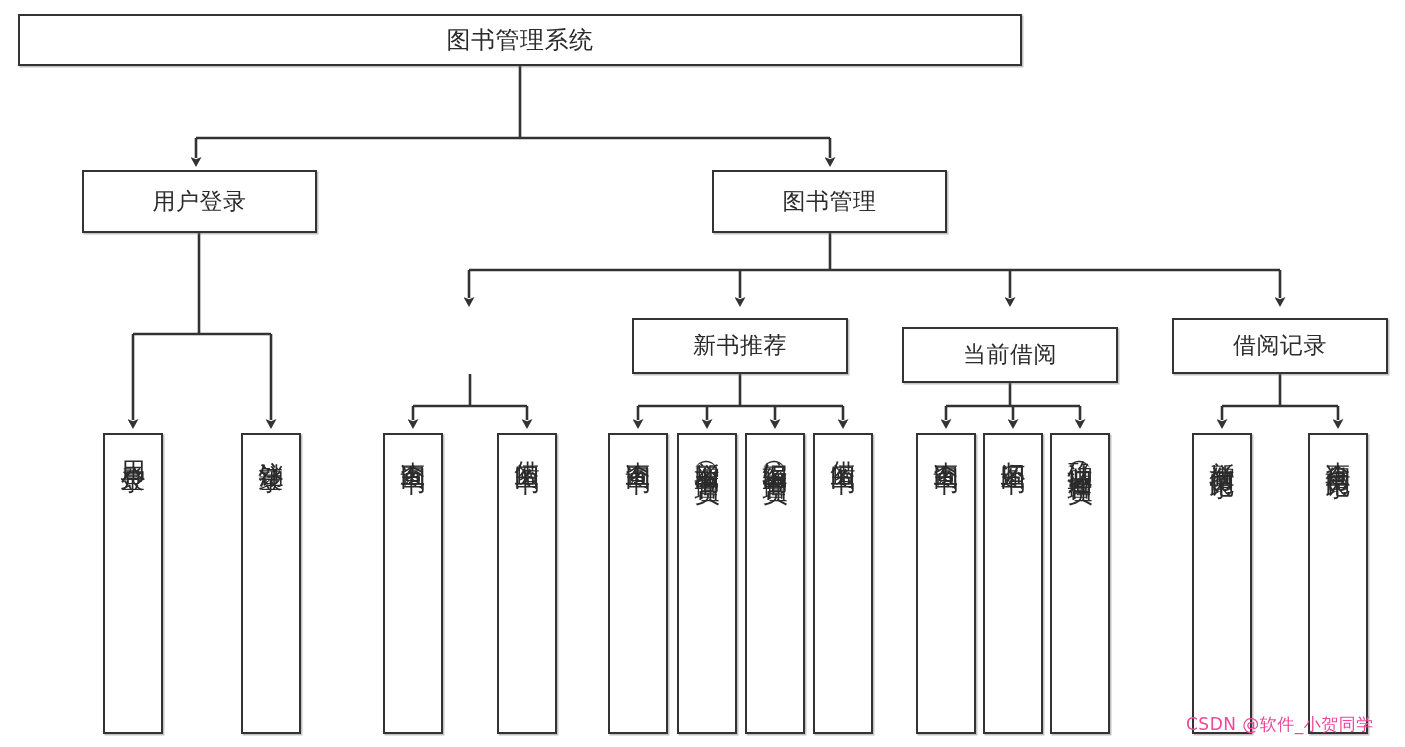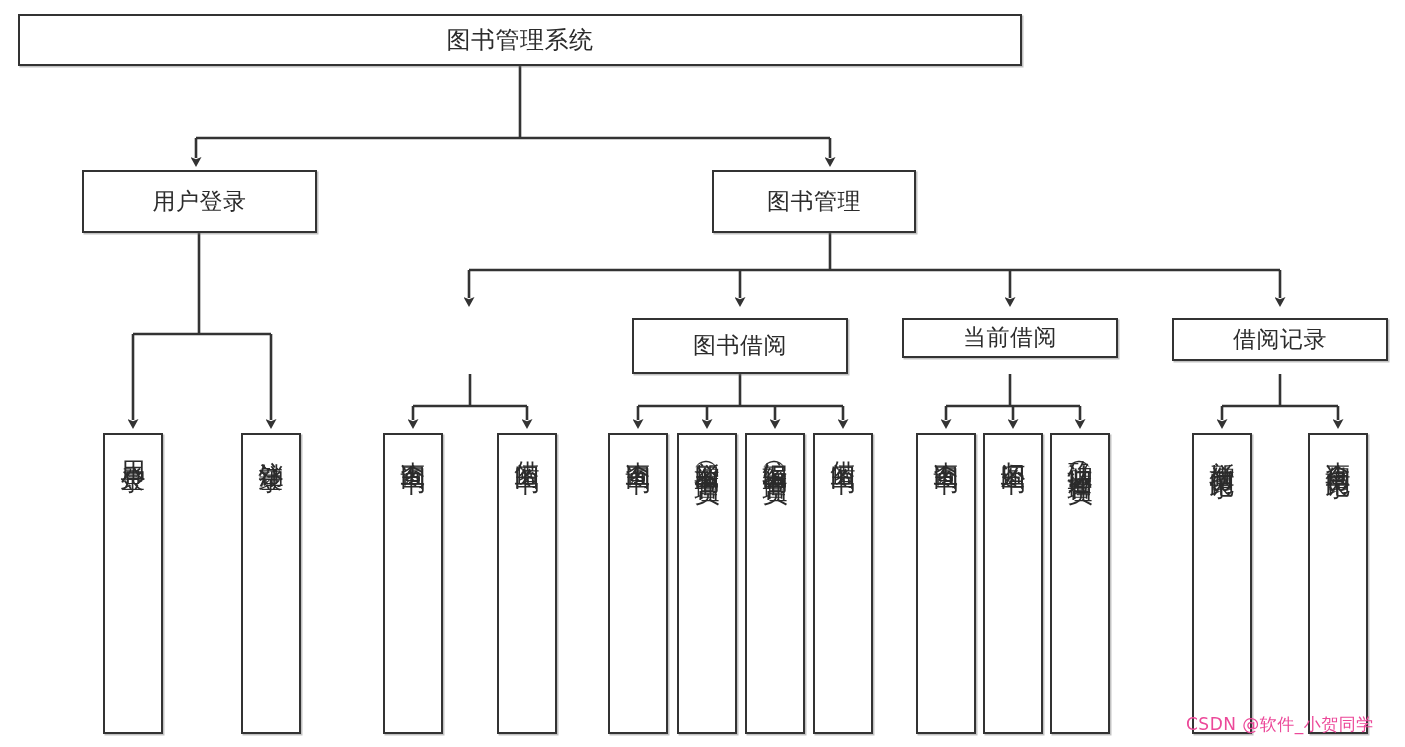--- a/index.html
+++ b/index.html
@@ -131,31 +131,31 @@
     </g>
   </svg>
 
   <div class="node h root" style="left:18px; top:14px; width:1004px; height:52px;">
     <span class="label">图书管理系统</span>
   </div>
 
   <div class="node h" style="left:82px; top:170px; width:235px; height:63px;">
     <span class="label">用户登录</span>
   </div>
-  <div class="node h" style="left:712px; top:170px; width:204px; height:63px;">
+  <div class="node h" style="left:712px; top:170px; width:235px; height:63px;">
     <span class="label">图书管理</span>
   </div>
 
   <div class="node h" style="left:632px; top:318px; width:216px; height:56px;">
-    <span class="label">图书借阅</span>
-  </div>
-  <div class="node h" style="left:902px; top:318px; width:216px; height:40px;align-items:center;">
+    <span class="label">新书推荐</span>
+  </div>
+  <div class="node h" style="left:902px; top:327px; width:216px; height:56px;align-items:center;">
     <span class="label">当前借阅</span>
   </div>
-  <div class="node h" style="left:1172px; top:318px; width:216px; height:43px;">
+  <div class="node h" style="left:1172px; top:318px; width:216px; height:56px;">
     <span class="label">借阅记录</span>
   </div>
 
   <div class="node v" style="left:103px; top:433px; width:60px; height:301px;">
     <span class="label">用户登录</span>
   </div>
   <div class="node v" style="left:241px; top:433px; width:60px; height:301px;">
     <span class="label">注销登录</span>
   </div>
 

